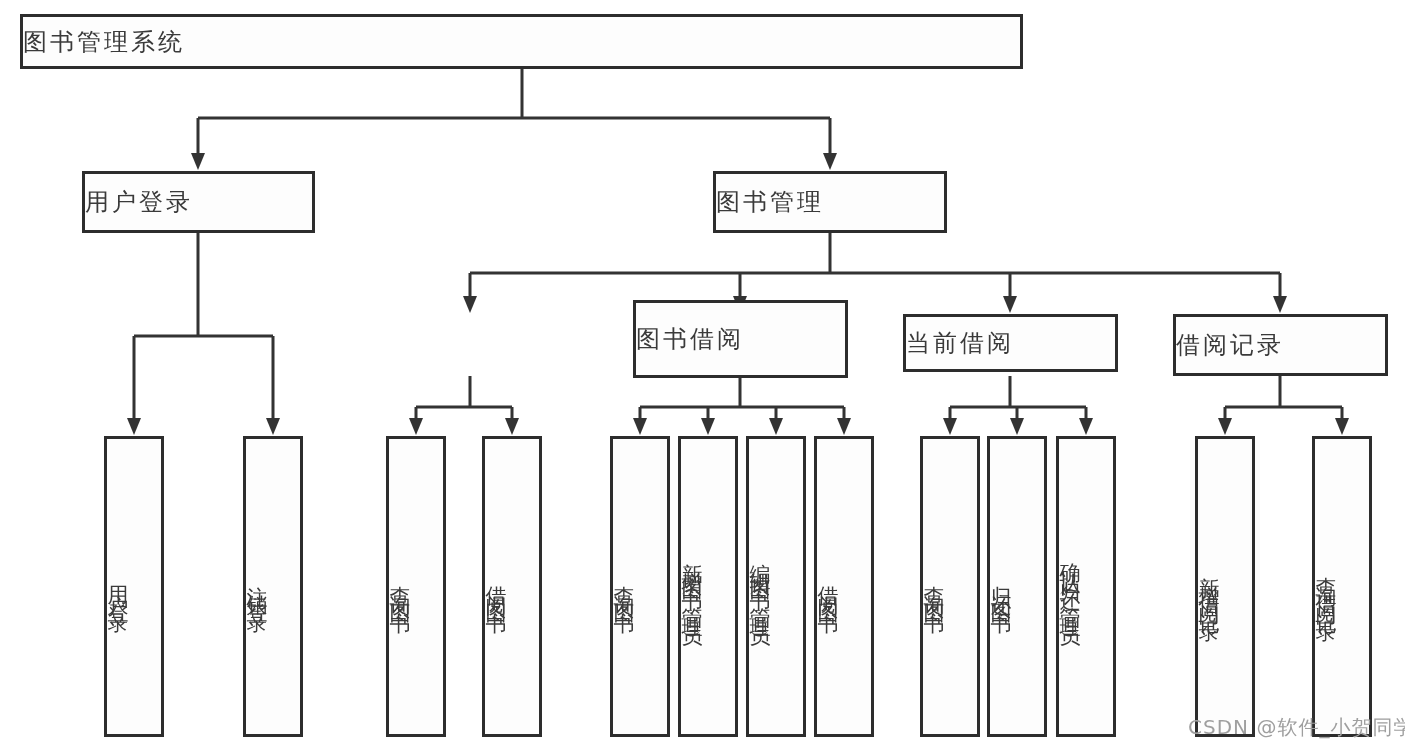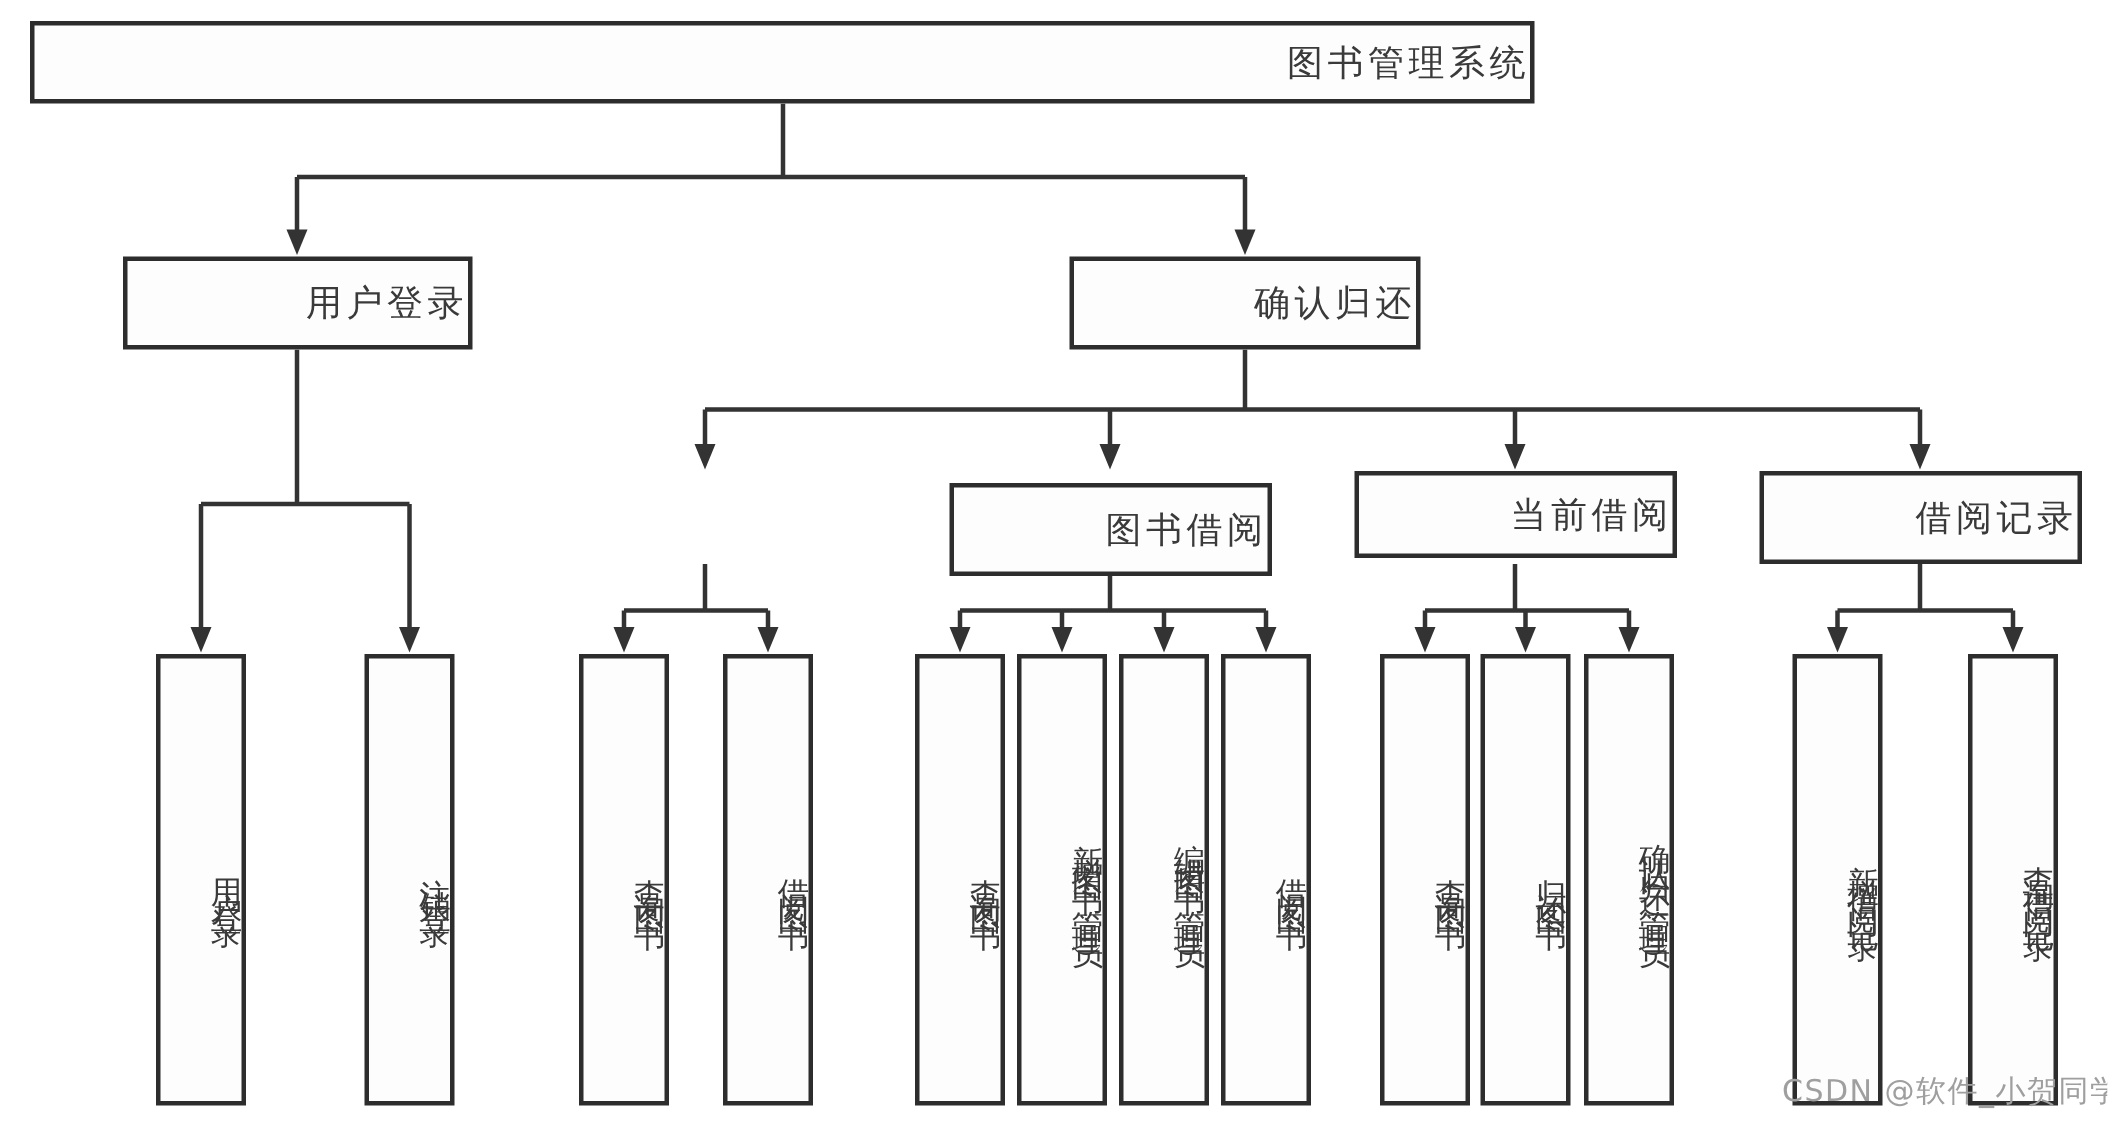--- a/index.html
+++ b/index.html
@@ -21,21 +21,21 @@
     top: 0;
     z-index: 1;
   }
   .box {
     position: absolute;
     box-sizing: border-box;
     background: #fdfdfd;
     border: 3px solid #2d2d2d;
     display: flex;
     align-items: center;
-    justify-content: flex-end;
+    justify-content: flex-start;
     z-index: 2;
   }
   .hbox span {
     font-size: 24px;
     letter-spacing: 3px;
     color: #3a3a3a;
     white-space: nowrap;
   }
   .vbox span {
     writing-mode: vertical-rl;
@@ -103,24 +103,24 @@
   </svg>
 
   <div class="box hbox" style="left:20px; top:14px; width:1003px; height:55px">
     <span>图书管理系统</span>
   </div>
 
   <div class="box hbox" style="left:82px; top:171px; width:233px; height:62px">
     <span>用户登录</span>
   </div>
   <div class="box hbox" style="left:713px; top:171px; width:234px; height:62px">
-    <span>确认归还</span>
+    <span>图书管理</span>
   </div>
 
-  <div class="box hbox" style="left:633px; top:322px; width:215px; height:62px">
+  <div class="box hbox" style="left:633px; top:300px; width:215px; height:78px">
     <span>图书借阅</span>
   </div>
   <div class="box hbox" style="left:903px; top:314px; width:215px; height:58px">
     <span>当前借阅</span>
   </div>
   <div class="box hbox" style="left:1173px; top:314px; width:215px; height:62px">
     <span>借阅记录</span>
   </div>
 
   <div class="box vbox" style="left:104px; top:436px; width:60px; height:301px">

